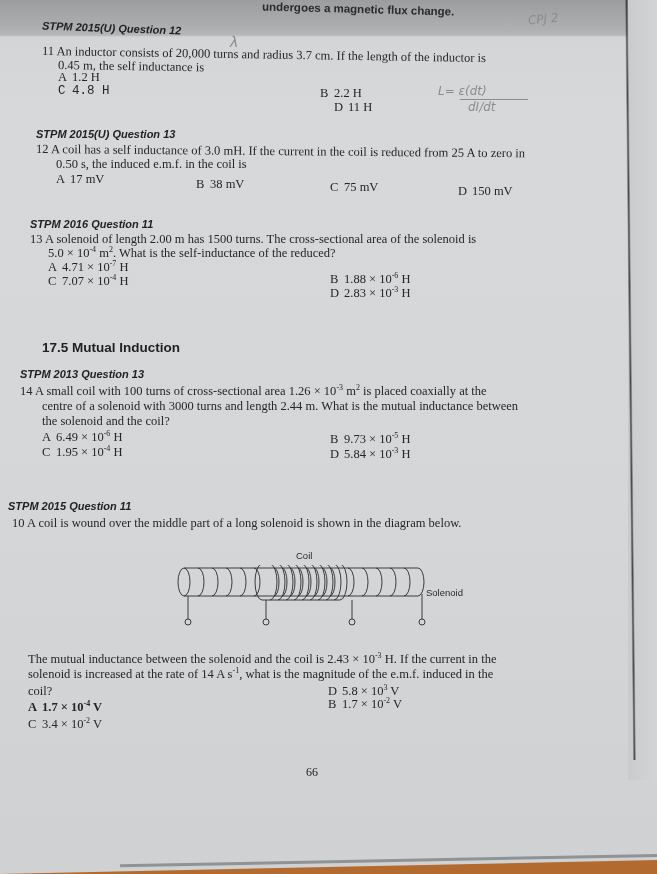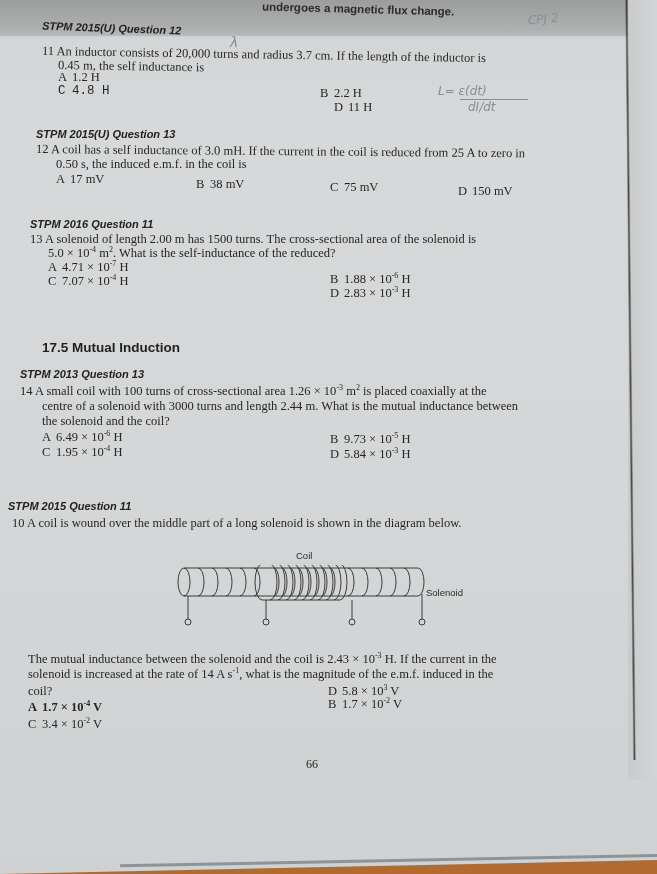--- a/index.html
+++ b/index.html
@@ -45,21 +45,21 @@
   .qnum { font-weight: normal; }
   .opt { font-size: 12.5px; color: #262626; }
   .opt .lt { display: inline-block; width: 14px; }
   .section {
     font-family: "Liberation Sans", sans-serif; font-weight: bold; font-size: 13.5px; color: #1f1f1f; margin-left: 16px;
   }
   .hand {
     font-family: "DejaVu Sans", sans-serif; font-style: italic; color: #8a8d90; font-size: 12px;
   }
   sup { font-size: 8px; vertical-align: 5px; line-height: 0; }
-  .pagenum { font-size: 12px; color: #222; }
+  .pagenum { font-size: 12px; color: #222; margin-top: 8px; }
   .topline { font-size: 11.5px; color: #2b2b2b; font-weight: bold; font-family: "Liberation Sans", sans-serif; }
   svg.diagram { position: absolute; left: 170px; top: 565px; }
   .diagram-label { font-family: Liberation Sans, sans-serif; font-size: 9.5px; color: #2a2a2a; }
 </style>
 </head>
 <body>
 
 <div class="page"></div>
 <div class="page-shadow"></div>
 <div class="right-strip"></div>

